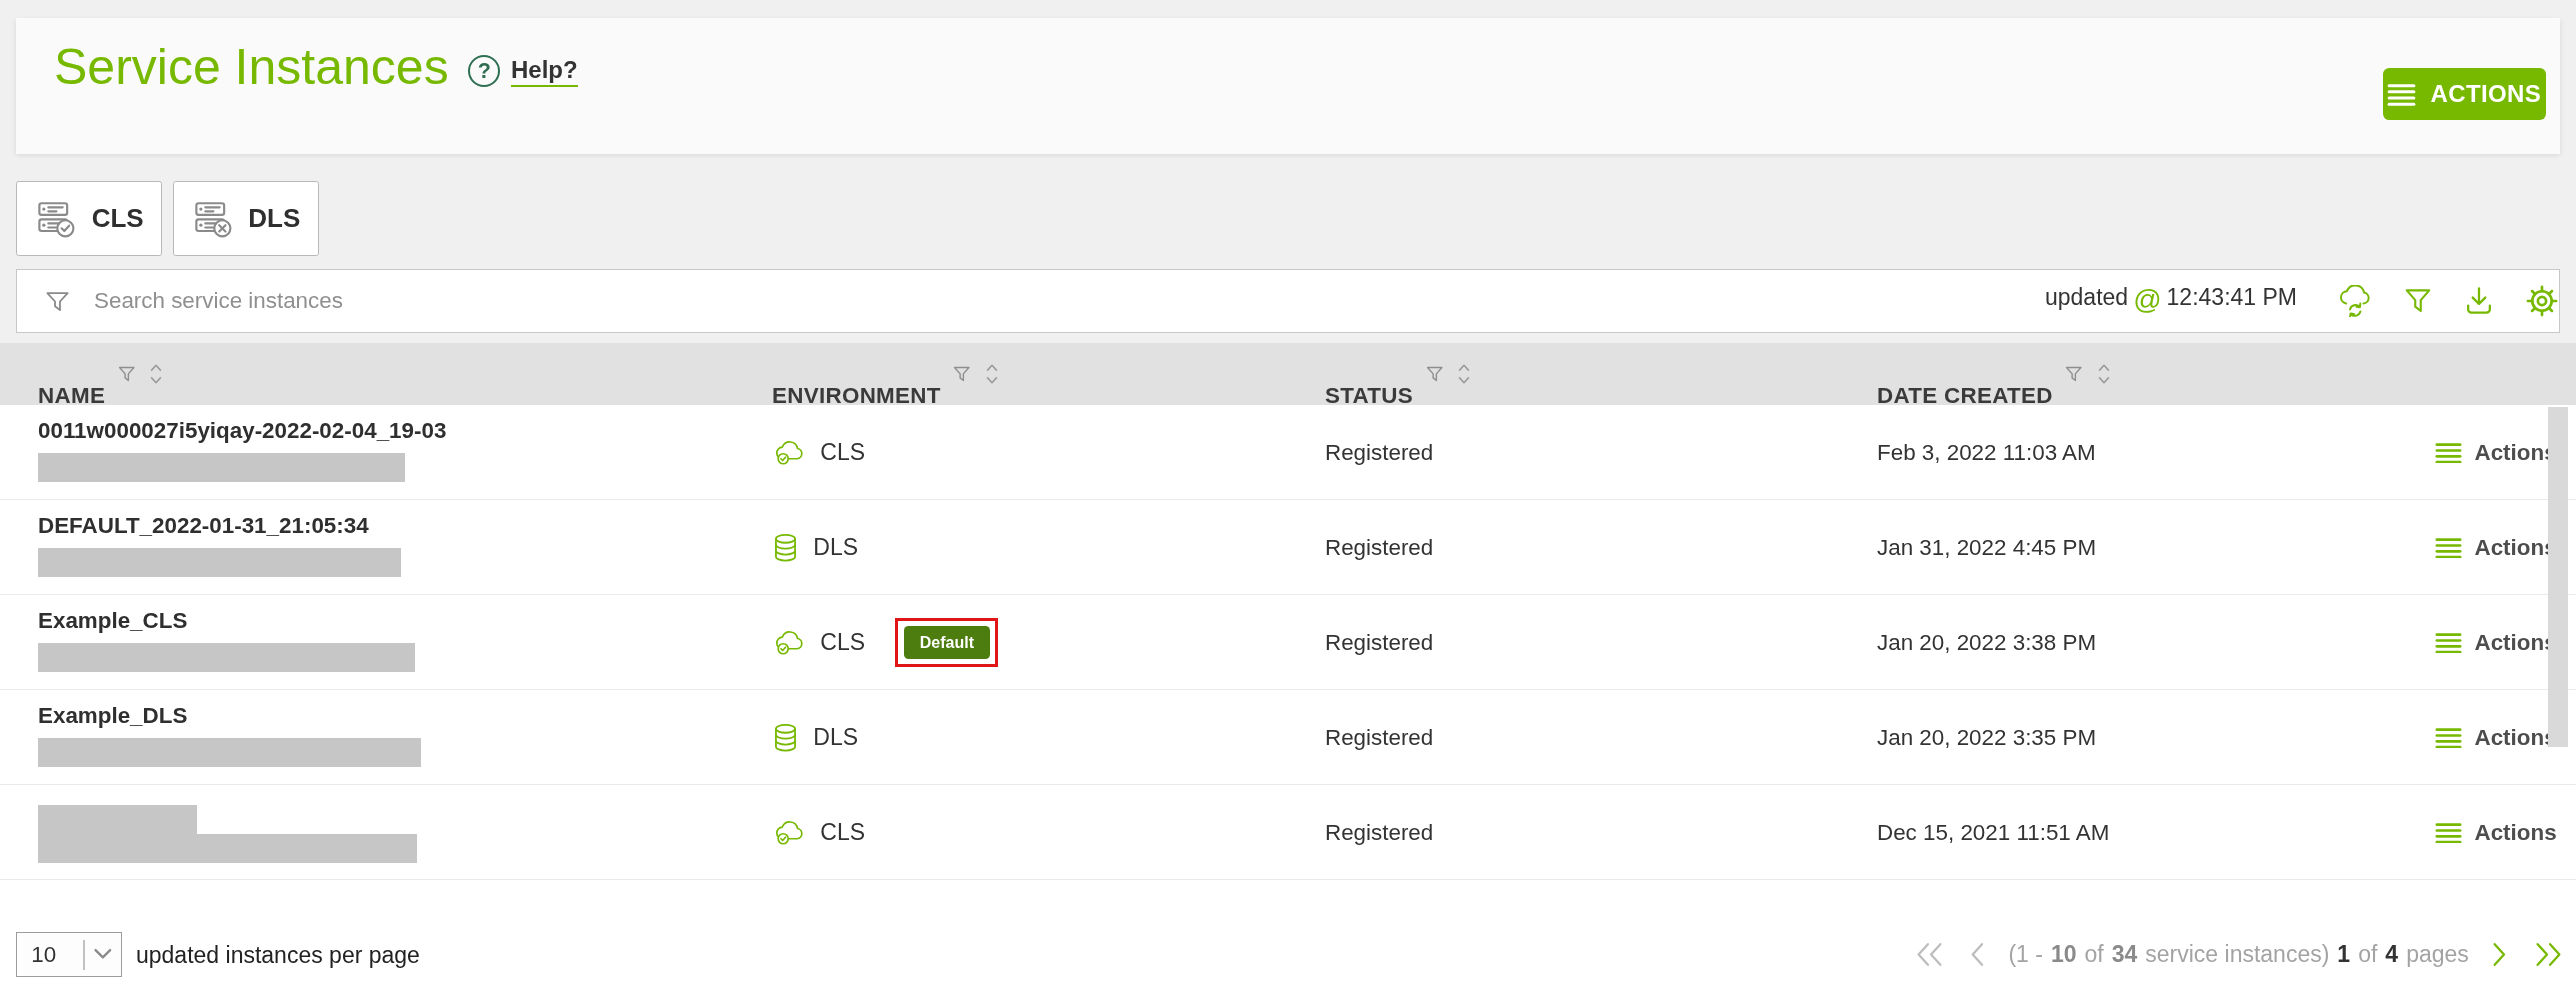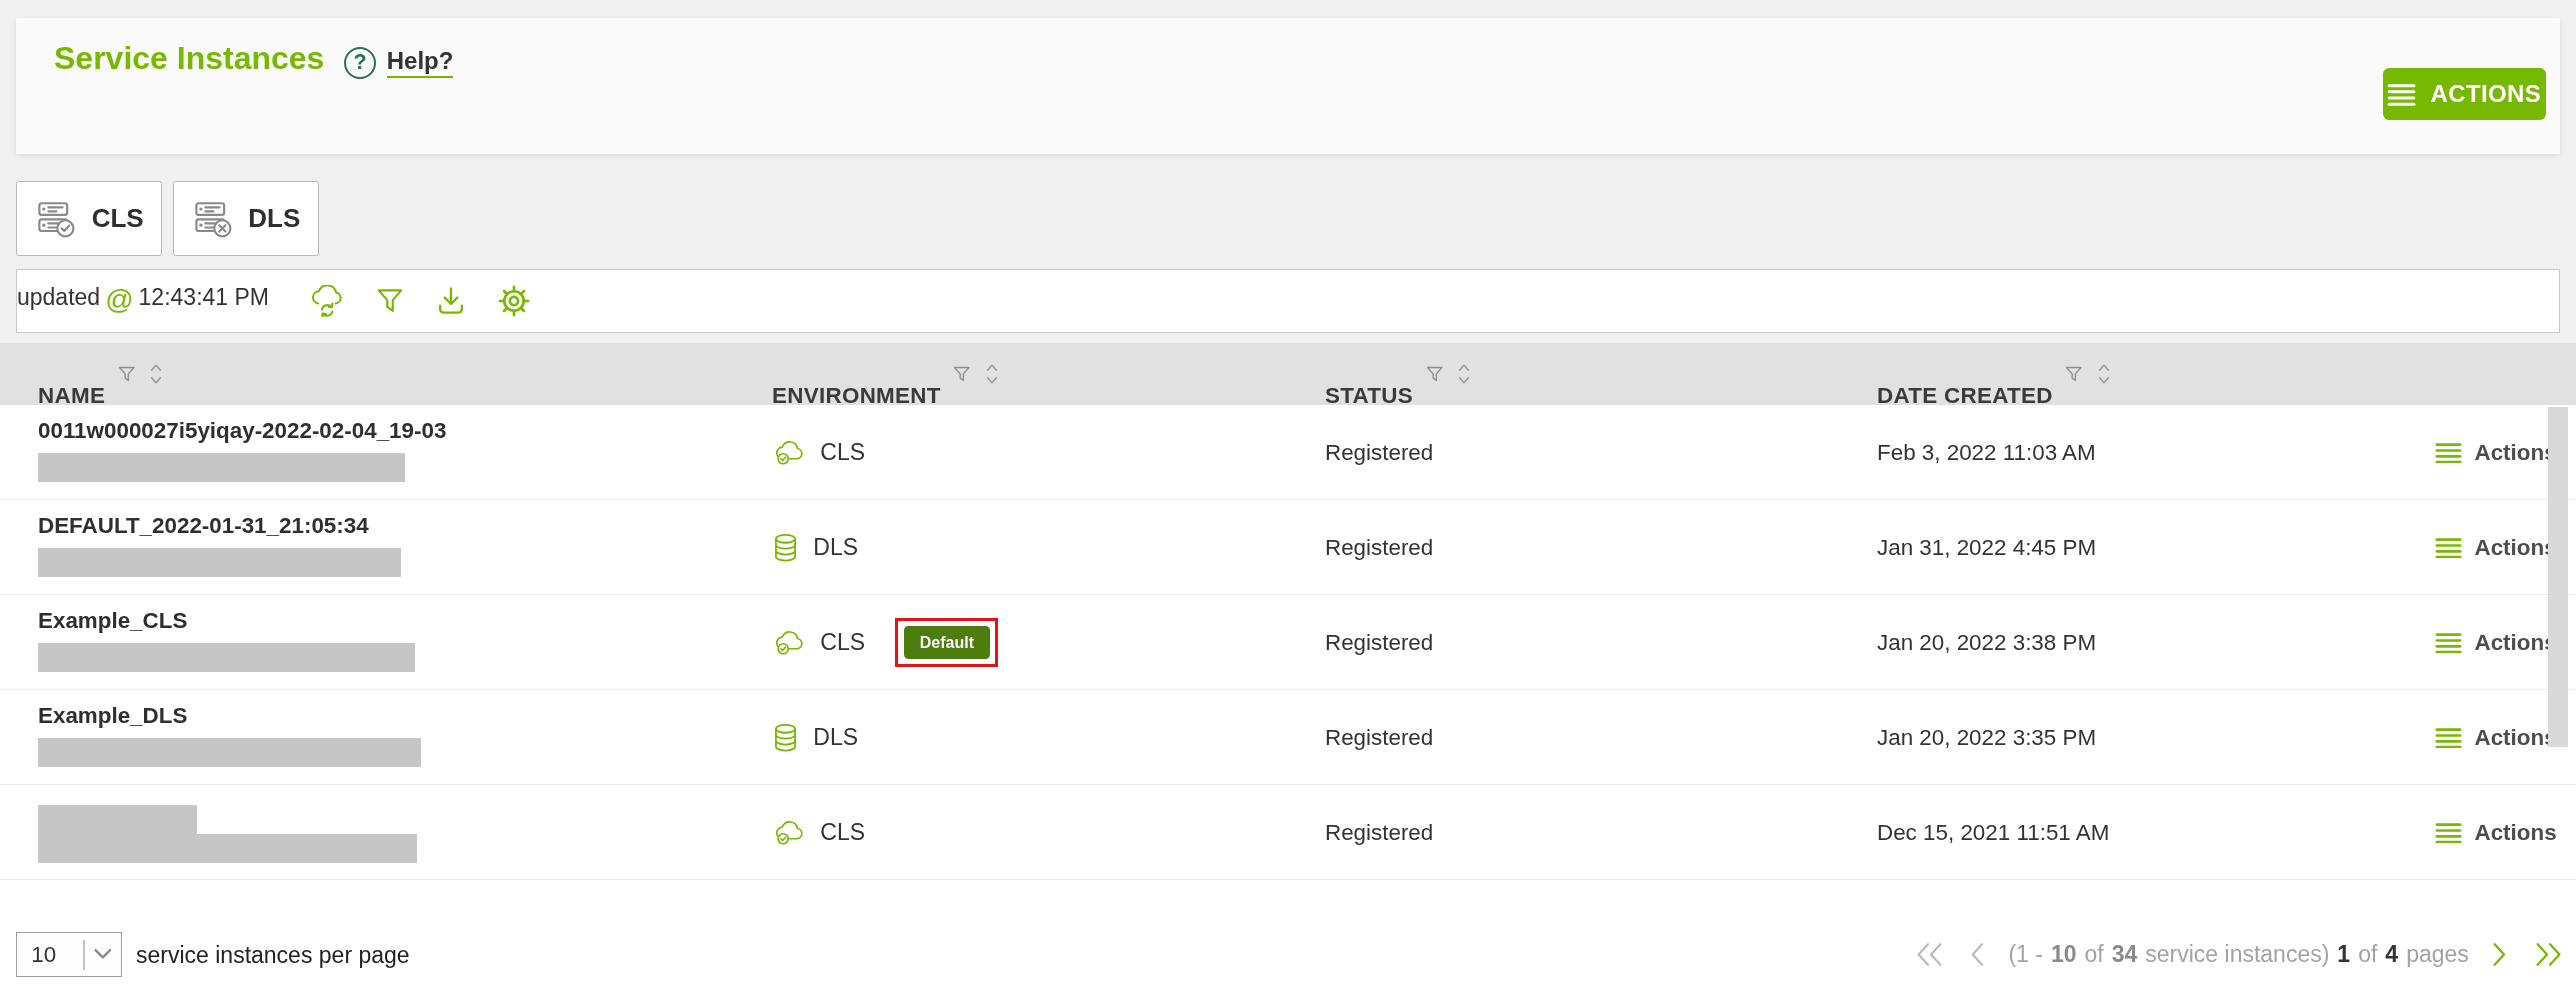--- a/index.html
+++ b/index.html
@@ -14,21 +14,21 @@
   .abs { position: absolute; }
 
   
   .header-card {
     left: 16px; top: 18px; width: 2544px; height: 136px;
     background: #fafafa;
     box-shadow: 0 1.8px 5.4px rgba(0,0,0,.10);
   }
   .title-row { position: absolute; left: 38px; top: 19.7px; display: flex; align-items: center; gap: 19.7px; }
   .page-title {
-    font-size: 32px; font-weight: 700; color: #76b900; letter-spacing: 0;
+    font-size: 50px; font-weight: 400; color: #76b900; letter-spacing: 0;
   }
   .help-wrap { display: flex; align-items: center; gap: 10.7px; margin-top: 9px; cursor: pointer; }
   .help-icon {
     width: 32px; height: 32px; border: 2.7px solid #2e6e52; border-radius: 50%;
     color: #2e6e52; font-size: 21.5px; font-weight: bold;
     display: flex; align-items: center; justify-content: center;
   }
   .help-label {
     font-size: 24px; font-weight: bold; color: #333;
     border-bottom: 2.7px solid #76b900; padding-bottom: 0.9px;
@@ -191,20 +191,26 @@
         <circle cx="11" cy="13.5" r="1.8" fill="#8a8a8a"></circle>
         <circle cx="11" cy="31.5" r="1.8" fill="#8a8a8a"></circle>
         <circle cx="35" cy="35" r="9" fill="#ffffff" stroke="#8a8a8a" stroke-width="2.4"></circle>
         <path d="M31.5 31.5 l7 7 M38.5 31.5 l-7 7" fill="none" stroke="#8a8a8a" stroke-width="2.4" stroke-linecap="round"></path>
       </svg>
       <span class="label">DLS</span>
     </button>
   </div>
 
   <div class="abs toolbar">
+    <div class="search-zone">
+      <svg width="27" height="27" viewBox="0 0 24 24">
+        <path d="M3 4.5 H21 L14.2 12 V19.7 L9.8 16.2 V12 Z" fill="none" stroke="#8a8a8a" stroke-width="1.6" stroke-linejoin="round"></path>
+      </svg>
+      <input class="search-input" type="text" placeholder="Search service instances" style="">
+    </div>
     <div class="updated-zone">
       <span class="updated-label">updated</span>
       <span class="at-icon">@</span>
       <span class="updated-time">12:43:41 PM</span>
       <div class="tool-icons">
         <span class="icon-btn">
           <svg width="39" height="32" viewBox="0 0 38 32">
             <path d="M29 18.5 a5.5 5.5 0 0 0 .6-10.9 A9 9 0 0 0 12.4 6.2 A6.2 6.2 0 0 0 11.6 18.5" fill="none" stroke="#76b900" stroke-width="2" stroke-linecap="round" stroke-linejoin="round"></path>
             <path d="M15.5 24.5 a5.6 5.6 0 0 1 9.6-2.6 M25.8 18.6 l-.4 3.6 -3.5-.5" fill="none" stroke="#76b900" stroke-width="2" stroke-linecap="round" stroke-linejoin="round"></path>
             <path d="M25.9 26.4 a5.6 5.6 0 0 1 -9.6 2.6 M15.6 32.2 l.4-3.6 3.5.5" fill="none" stroke="#76b900" stroke-width="2" stroke-linecap="round" stroke-linejoin="round"></path>
@@ -454,21 +460,21 @@
 
   <div class="abs pagesize-select">
     <span class="pagesize-value">10</span>
     <span class="pagesize-divider"></span>
     <span class="pagesize-caret">
       <svg width="19.7" height="12.5" viewBox="0 0 18 12">
           <path d="M2 2 l7 7 7-7" fill="none" stroke="#8a8a8a" stroke-width="2.2" stroke-linecap="round" stroke-linejoin="round"></path>
         </svg>
     </span>
   </div>
-  <span class="abs pagesize-label">service instances per page</span>
+  <span class="abs pagesize-label">updated instances per page</span>
 
   <div class="abs pagination">
     <span class="pag-arrow disabled">
       <svg width="32" height="29" viewBox="0 0 30 28">
           <g fill="none" stroke="#bdbdbd" stroke-width="2.2" stroke-linecap="round" stroke-linejoin="round">
             <path d="M13 4 L4 14 L13 24"></path>
             <path d="M25 4 L16 14 L25 24"></path>
           </g>
         </svg>
     </span>

